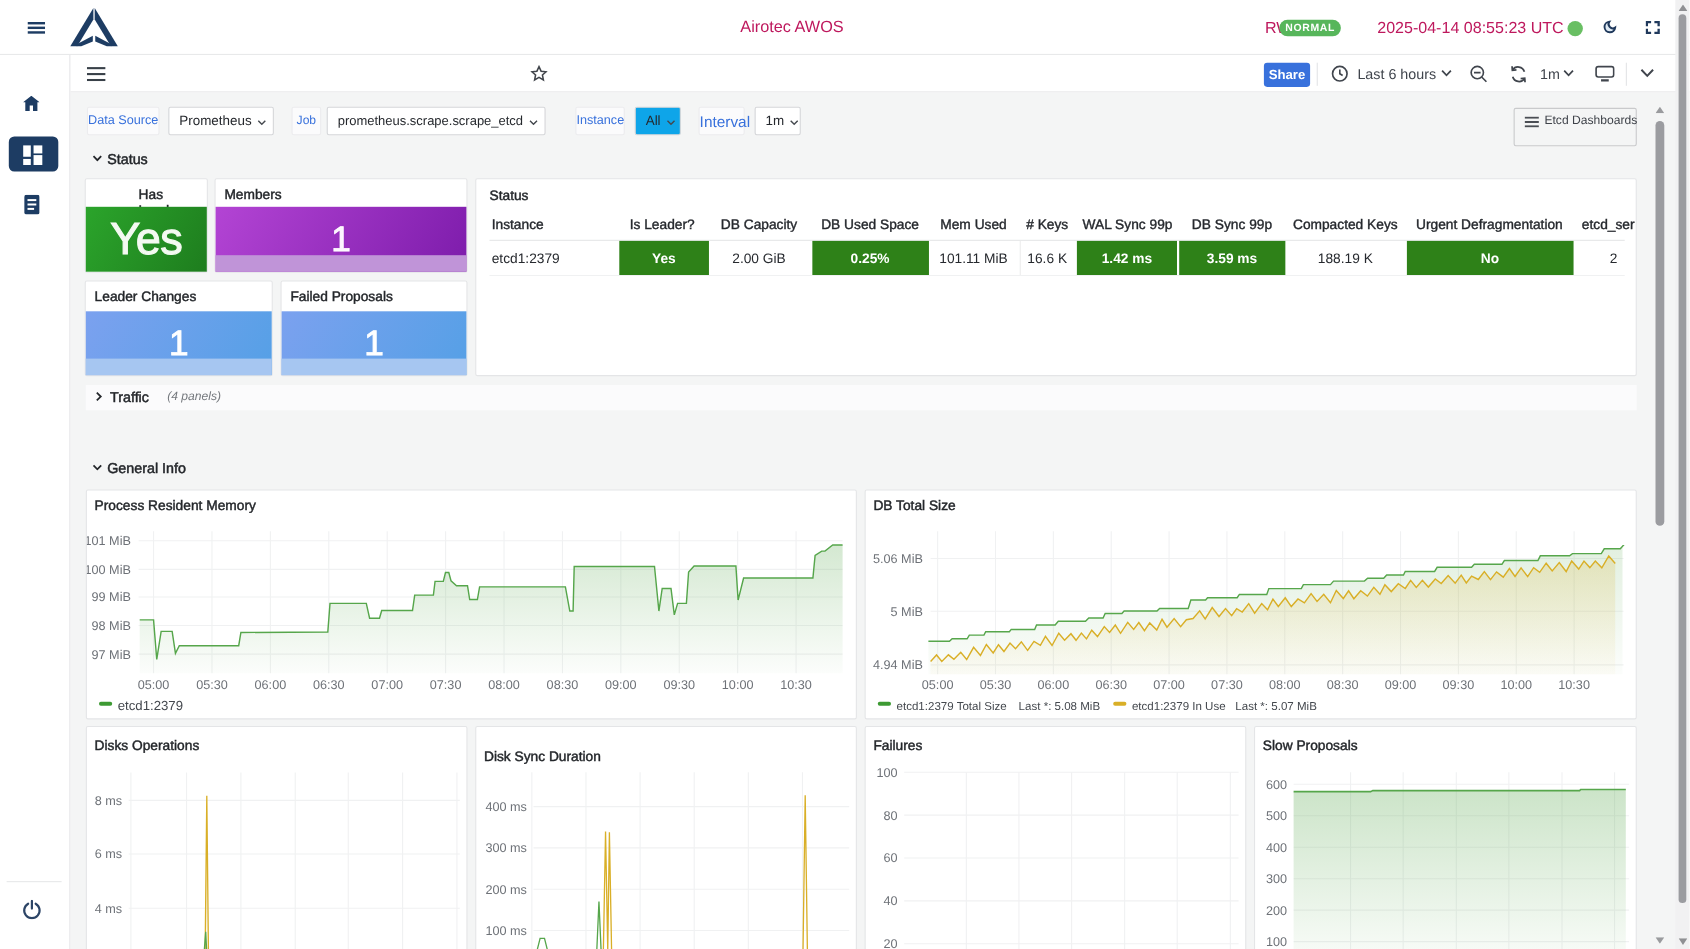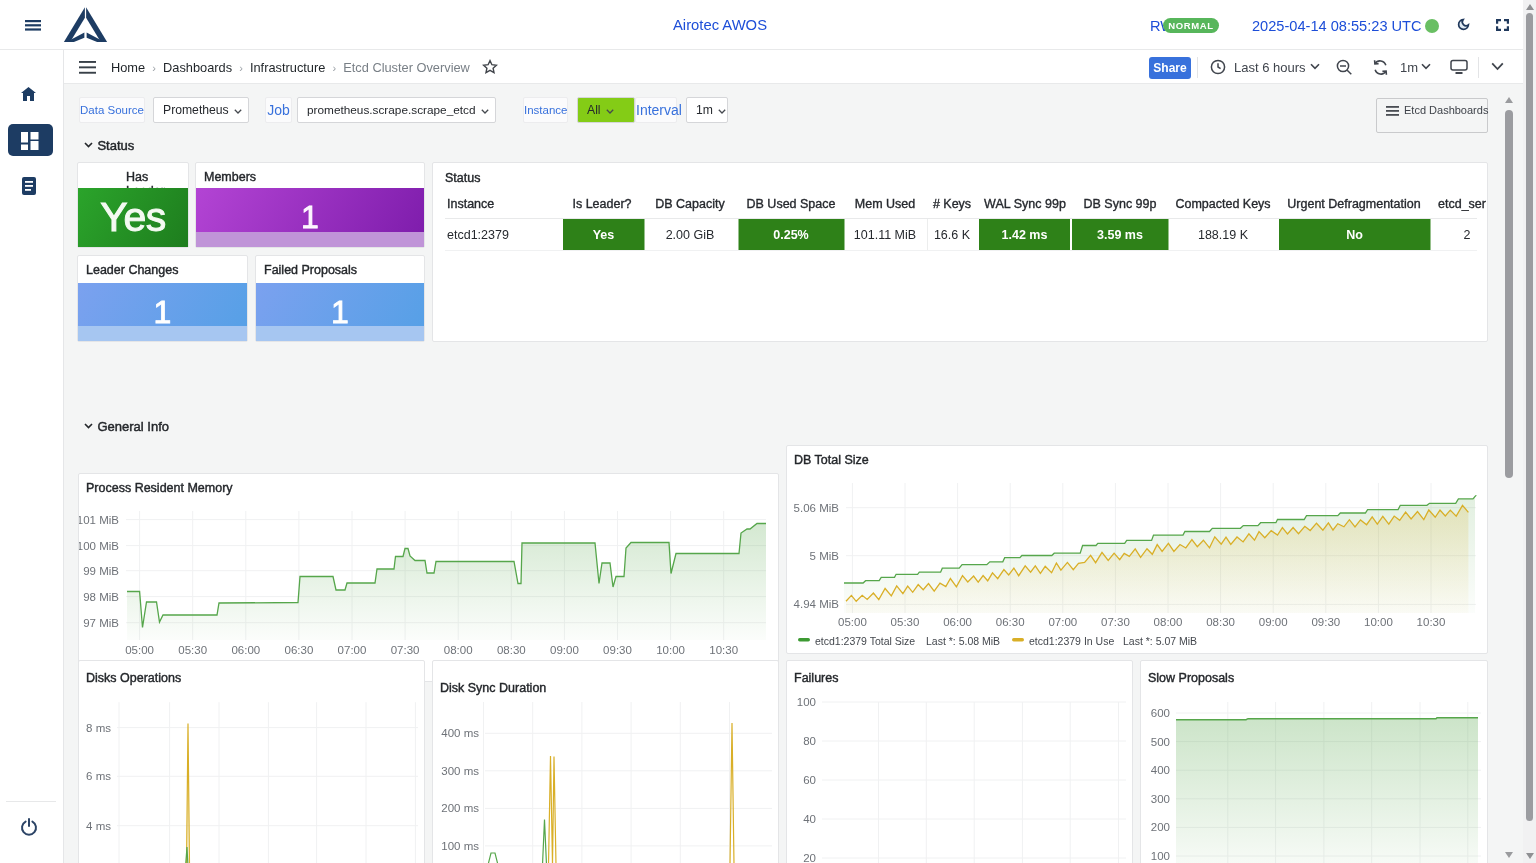--- a/index.html
+++ b/index.html
@@ -4,21 +4,21 @@
 <style>
 *{margin:0;padding:0;box-sizing:border-box;}
 html,body{width:1536px;height:863px;overflow:hidden;font-family:"Liberation Sans",sans-serif;background:#fff;}
 .abs{position:absolute;}
 #page{position:relative;width:1536px;height:863px;overflow:hidden;}
 
 #hdr{position:absolute;left:0;top:0;width:1536px;height:50px;background:#fff;border-bottom:1px solid #e8e9ea;z-index:5;}
 #sidebar{position:absolute;left:0;top:50px;width:64px;bottom:0;background:#fff;border-right:1px solid #e5e6e8;z-index:4;}
 #navbar{position:absolute;left:64px;top:50px;width:1472px;height:34px;background:#fff;border-bottom:1px solid #e8e9ea;z-index:3;}
 #content{position:absolute;left:64px;top:84px;width:1472px;bottom:0;background:#f4f5f5;}
-.navy{color:#1d4ed8;}
+.navy{color:#be185d;}
 .panel{position:absolute;background:#fff;border:1px solid #e4e5e7;border-radius:2px;}
 .ptitle{font-size:12.5px;font-weight:400;color:#24272b;-webkit-text-stroke:0.4px #24272b;}
 .axlab{font-size:11.5px;fill:#6e7278;font-family:"Liberation Sans",sans-serif;}
 .leg{font-family:"Liberation Sans",sans-serif;fill:#44484e;}
 .seclab{font-size:13px;font-weight:400;color:#24272b;-webkit-text-stroke:0.45px #24272b;}
 </style>
 </head>
 <body>
 <div id="page">
 
@@ -81,21 +81,20 @@
 </div>
 
 <div id="navbar">
   <svg class="abs" style="left:15px;top:11px;" width="17" height="13" viewBox="0 0 17 13">
         <g fill="#384048">
           <rect y="0" width="17" height="1.9"></rect>
           <rect y="5.4" width="17" height="1.9"></rect>
           <rect y="10.8" width="17" height="1.9"></rect>
         </g>
       </svg>
-  <div class="abs" style="left:47px;top:10px;font-size:12.8px;color:#1f2428;">Home&nbsp;&nbsp;<span style="color:#9aa0a6;font-size:11px;">›</span>&nbsp;&nbsp;Dashboards&nbsp;&nbsp;<span style="color:#9aa0a6;font-size:11px;">›</span>&nbsp;&nbsp;Infrastructure&nbsp;&nbsp;<span style="color:#9aa0a6;font-size:11px;">›</span>&nbsp;&nbsp;<span style="color:#787f86;">Etcd Cluster Overview</span></div>
   <svg class="abs" style="left:418px;top:9px;" width="16" height="16" viewBox="0 0 16 16" fill="none" stroke="#41454b" stroke-width="1.4">
         <path d="M8 1.6 L9.9 5.7 L14.4 6.2 L11.1 9.2 L12 13.7 L8 11.4 L4 13.7 L4.9 9.2 L1.6 6.2 L6.1 5.7 Z"></path>
       </svg>
   <div class="abs" style="left:1085px;top:7px;width:42px;height:22px;background:#3871dc;border-radius:3px;color:#fff;font-size:12px;font-weight:700;text-align:center;line-height:22px;">Share</div>
   <div class="abs" style="left:1133px;top:7px;width:1px;height:21px;background:#e3e4e6;"></div>
   <svg class="abs" style="left:1146px;top:9px;" width="16" height="16" viewBox="0 0 16 16" fill="none" stroke="#40454d" stroke-width="1.5">
         <circle cx="8" cy="8" r="6.6"></circle>
         <path d="M8 4.2 V8 L10.6 9.6"></path>
       </svg>
   <div class="abs" style="left:1170px;top:10px;font-size:13px;color:#40454d;">Last 6 hours</div>
@@ -126,26 +125,26 @@
         <path d="M1.2 1.4 L6.5 7 L11.8 1.4"></path>
       </svg>
 </div>
 
 <div id="content">
 
 <div class="abs" style="left:15px;top:13px;width:66px;height:26px;background:#fbfbfc;border:1px solid #ececee;border-radius:2px;text-align:center;line-height:24px;font-size:11.5px;color:#3871dc;font-weight:500;">Data Source</div>
 <div class="abs" style="left:89px;top:13px;width:96px;height:26px;background:#fff;border:1px solid #d5d6d9;border-radius:2px;padding-left:9px;line-height:24px;font-size:12.2px;color:#25282d;white-space:nowrap;">Prometheus <svg width="8" height="5" viewBox="0 0 8 5" style="margin-left:2px;" fill="none" stroke="#45494f" stroke-width="1.3">
           <path d="M0.8 0.8 L4 4 L7.2 0.8"></path>
         </svg></div>
-<div class="abs" style="left:201px;top:13px;width:27px;height:26px;background:#fbfbfc;border:1px solid #ececee;border-radius:2px;text-align:center;line-height:24px;font-size:14px;color:#3871dc;font-weight:500;">Job</div>
+<div class="abs" style="left:201px;top:13px;width:27px;height:26px;background:#fbfbfc;border:1px solid #ececee;border-radius:2px;text-align:center;line-height:24px;font-size:11px;color:#3871dc;font-weight:500;">Job</div>
 <div class="abs" style="left:233px;top:13px;width:199px;height:26px;background:#fff;border:1px solid #d5d6d9;border-radius:2px;padding-left:9px;line-height:24px;font-size:11.8px;color:#25282d;white-space:nowrap;">prometheus.scrape.scrape_etcd <svg width="8" height="5" viewBox="0 0 8 5" style="margin-left:2px;" fill="none" stroke="#45494f" stroke-width="1.3">
           <path d="M0.8 0.8 L4 4 L7.2 0.8"></path>
         </svg></div>
 <div class="abs" style="left:459px;top:13px;width:45px;height:26px;background:#fbfbfc;border:1px solid #ececee;border-radius:2px;text-align:center;line-height:24px;font-size:11.5px;color:#3871dc;font-weight:500;">Instance</div>
-<div class="abs" style="left:513px;top:13px;width:58px;height:26px;background:#84cc16;border:1px solid #d5d6d9;border-radius:2px;padding-left:9px;line-height:24px;font-size:12.2px;color:#25282d;white-space:nowrap;">All <svg width="8" height="5" viewBox="0 0 8 5" style="margin-left:2px;" fill="none" stroke="#45494f" stroke-width="1.3">
+<div class="abs" style="left:513px;top:13px;width:42px;height:26px;background:#0ea5e9;border:1px solid #d5d6d9;border-radius:2px;padding-left:9px;line-height:24px;font-size:12.2px;color:#25282d;white-space:nowrap;">All <svg width="8" height="5" viewBox="0 0 8 5" style="margin-left:2px;" fill="none" stroke="#45494f" stroke-width="1.3">
           <path d="M0.8 0.8 L4 4 L7.2 0.8"></path>
         </svg></div>
 <div class="abs" style="left:571px;top:13px;width:42px;height:26px;background:#fbfbfc;border:1px solid #ececee;border-radius:2px;text-align:center;line-height:24px;font-size:14px;color:#3871dc;font-weight:500;">Interval</div>
 <div class="abs" style="left:622px;top:13px;width:42px;height:26px;background:#fff;border:1px solid #d5d6d9;border-radius:2px;padding-left:9px;line-height:24px;font-size:12.2px;color:#25282d;white-space:nowrap;">1m <svg width="8" height="5" viewBox="0 0 8 5" style="margin-left:2px;" fill="none" stroke="#45494f" stroke-width="1.3">
           <path d="M0.8 0.8 L4 4 L7.2 0.8"></path>
         </svg></div>
 <div class="abs" style="left:1312px;top:14px;width:112px;height:35px;border:1px solid #c9cacc;border-radius:2px;">
 <svg style="position:absolute;left:9px;top:7px;" width="13" height="10" viewBox="0 0 13 10">
           <g fill="#4a4e54">
             <rect width="13" height="1.8"></rect>
@@ -217,26 +216,33 @@
   <div class="ptitle" style="position:absolute;left:8px;top:7px;">Leader Changes</div>
   <div class="abs" style="left:0;top:27px;right:0;bottom:0;background:linear-gradient(120deg,#7ba1ef,#55a0e6);display:flex;align-items:center;justify-content:center;color:#fff;font-size:32px;font-weight:400;-webkit-text-stroke:0.8px #fff;">1</div>
   <div class="abs" style="left:0;bottom:0;right:0;height:15px;background:#a6c6f1;"></div>
 </div>
 <div class="panel" style="left:191px;top:171px;width:170px;height:87px;">
   <div class="ptitle" style="position:absolute;left:8px;top:7px;">Failed Proposals</div>
   <div class="abs" style="left:0;top:27px;right:0;bottom:0;background:linear-gradient(120deg,#7ba1ef,#55a0e6);display:flex;align-items:center;justify-content:center;color:#fff;font-size:32px;font-weight:400;-webkit-text-stroke:0.8px #fff;">1</div>
   <div class="abs" style="left:0;bottom:0;right:0;height:15px;background:#a6c6f1;"></div>
 </div>
 
+<div class="abs" style="left:14px;top:266px;width:1410px;height:23px;background:#fbfbfc;">
+  <svg style="position:absolute;left:9px;top:6px;" width="6" height="9" viewBox="0 0 6 9" fill="none" stroke="#24272b" stroke-width="1.6">
+          <path d="M1 1 L4.6 4.5 L1 8"></path>
+        </svg>
+  <span class="seclab" style="position:absolute;left:22px;top:3px;">Traffic</span>
+  <span style="position:absolute;left:74px;top:5px;font-size:11px;font-style:italic;color:#75797e;">(4 panels)</span>
+</div>
 
 <div class="abs" style="left:20px;top:333px;"><svg width="9" height="6" viewBox="0 0 9 6" style="margin-bottom:2px;" fill="none" stroke="#24272b" stroke-width="1.6">
           <path d="M1 1 L4.5 4.6 L8 1"></path>
         </svg>&nbsp;<span class="seclab">General Info</span></div>
 
-<div class="panel" id="p_prm" style="left:14px;top:361px;width:701px;height:209px;margin-top:28px;">
+<div class="panel" id="p_prm" style="left:14px;top:361px;width:701px;height:209px;">
   <div class="ptitle" style="position:absolute;left:7px;top:7px;">Process Resident Memory</div>
         <svg style="position:absolute;left:0;top:0;" width="699" height="207" viewBox="0 0 699 207">
           <defs>
             <linearGradient id="gf" x1="0" y1="37" x2="0" y2="166" gradientUnits="userSpaceOnUse">
               <stop offset="0" stop-color="#56a64b" stop-opacity="0.28"></stop>
               <stop offset="1" stop-color="#56a64b" stop-opacity="0.02"></stop>
             </linearGradient>
           </defs>
           <line x1="47" y1="45.6" x2="687" y2="45.6" stroke="#f0f1f2"></line>
           <text class="axlab" x="40" y="49.6" text-anchor="end">101 MiB</text>

